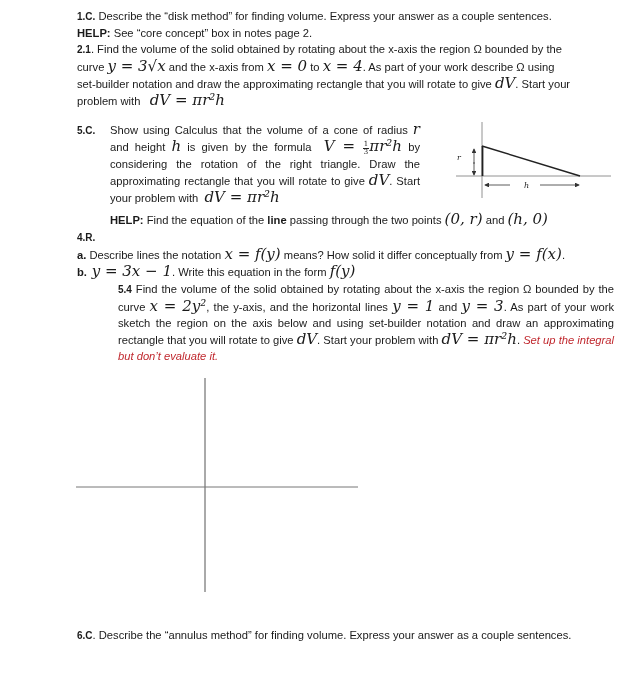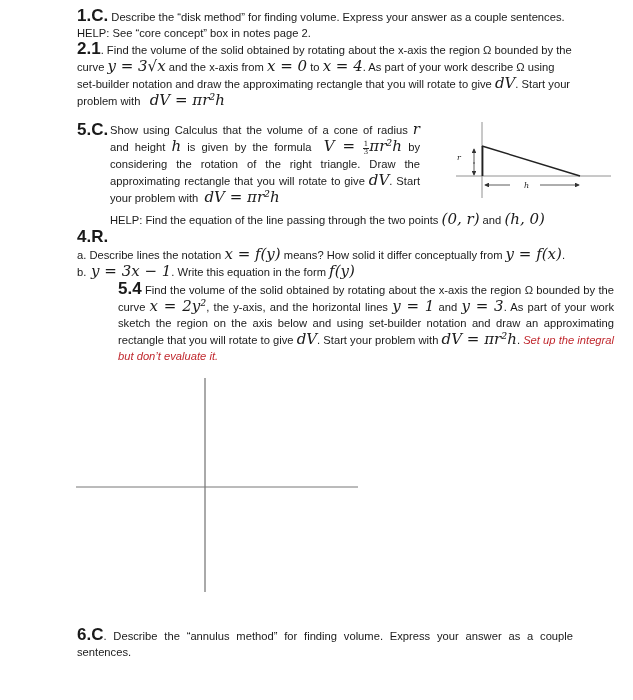--- a/index.html
+++ b/index.html
@@ -1,20 +1,20 @@
 <!DOCTYPE html>
 <html><head>
 <meta charset="utf-8">
 <style>
   html, body { margin:0; padding:0; background:#ffffff; }
   body { width:633px; height:700px; position:relative; overflow:hidden;
          font-family:"Liberation Sans", sans-serif; color:#1a1a1a; font-size:11.2px; }
   .p { position:absolute; left:77px; width:496px; line-height:16px; }
-  .p b { font-weight:normal; }
-  .num { font-weight:bold; font-size:17px; }
+  .p b { font-weight:bold; }
+  .num { font-weight:bold; font-size:10px; }
   .m { font-family:"DejaVu Serif", serif; font-style:italic; font-size:15px; }
   .red { color:#c0282e; font-style:italic; }
   .just { text-align:justify; }
   .frac { display:inline-block; vertical-align:middle; text-align:center; font-size:7px; line-height:7px; font-family:"DejaVu Serif", serif; }
   .frac span { display:block; }
   .frac .top { border-bottom:1px solid #222; padding:0 1px; }
   svg { position:absolute; left:0; top:0; }
 </style>
 </head>
 <body>

